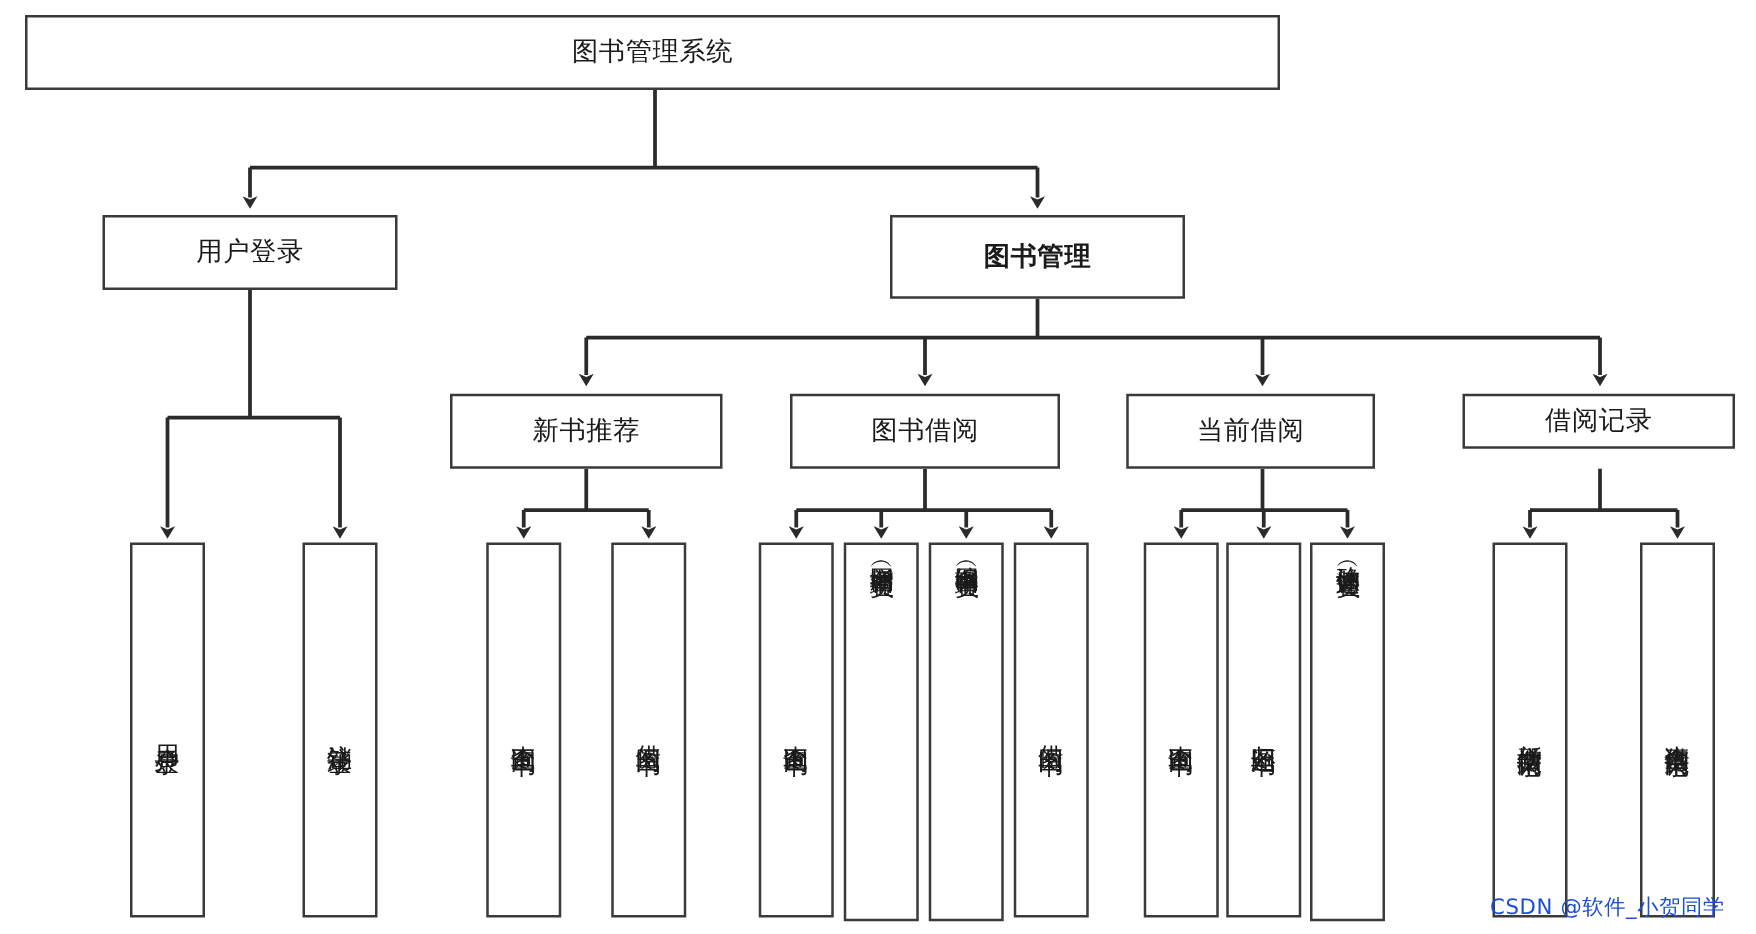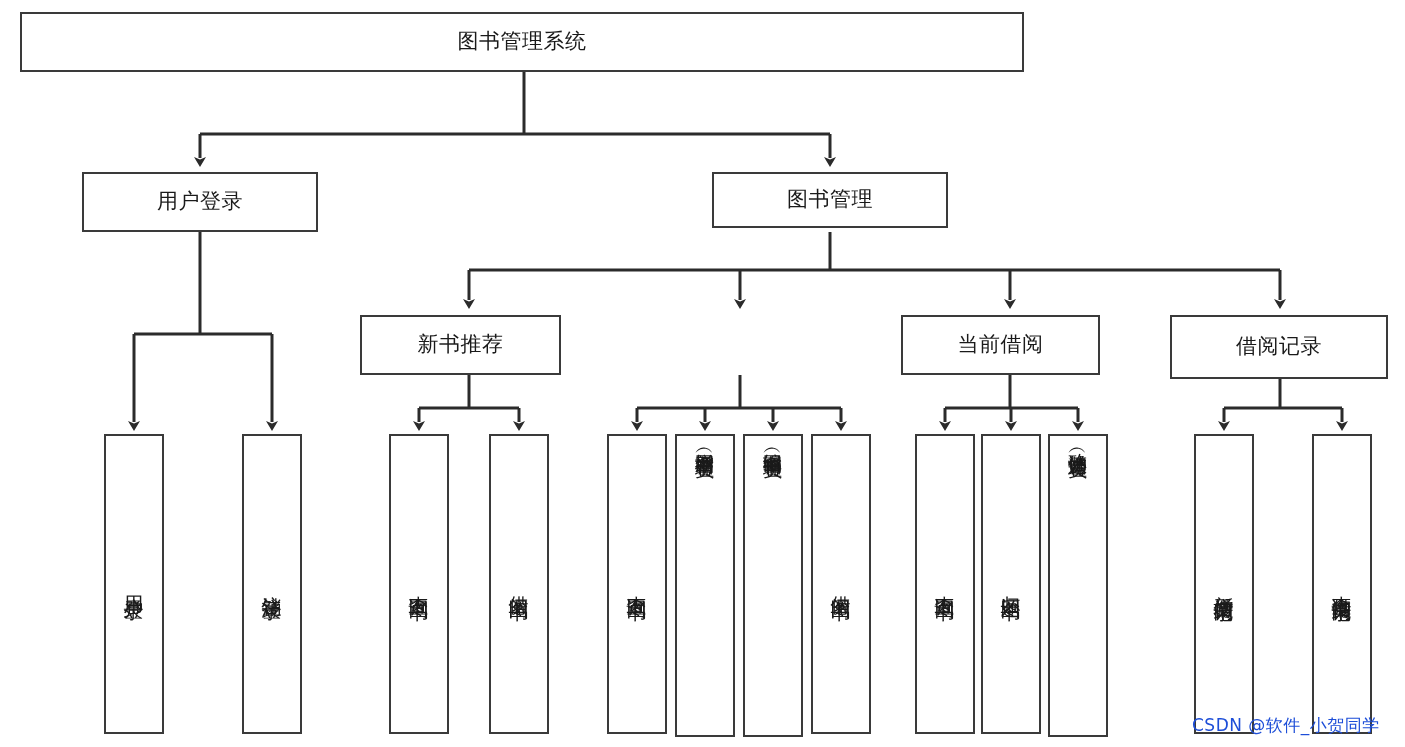--- a/index.html
+++ b/index.html
@@ -133,34 +133,37 @@
   </svg>
 
   <div class="node node-h" style="left:20px; top:12px; width:1004px; height:60px;">
     <span class="node-label">图书管理系统</span>
   </div>
 
   <div class="node node-h" style="left:82px; top:172px; width:236px; height:60px;">
     <span class="node-label">用户登录</span>
   </div>
 
-  <div class="node node-h" style="left:712px; top:172px; width:236px; height:56px;">
+  <div class="node node-h" style="left:712px; top:172px; width:236px; height:67px;font-weight:bold;">
     <span class="node-label">图书管理</span>
   </div>
 
-  <div class="node node-h" style="left:360px; top:315px; width:201px; height:60px;">
+  <div class="node node-h" style="left:360px; top:315px; width:218px; height:60px;">
     <span class="node-label">新书推荐</span>
   </div>
 
+  <div class="node node-h" style="left:632px; top:315px; width:216px; height:60px;">
+    <span class="node-label">图书借阅</span>
+  </div>
 
   <div class="node node-h" style="left:901px; top:315px; width:199px; height:60px;">
     <span class="node-label">当前借阅</span>
   </div>
 
-  <div class="node node-h" style="left:1170px; top:315px; width:218px; height:64px;">
+  <div class="node node-h" style="left:1170px; top:315px; width:218px; height:44px;">
     <span class="node-label">借阅记录</span>
   </div>
 
   <div class="node node-v center-text" style="left:104px; top:434px; width:60px; height:300px;">
     <span class="node-label">用户登录</span>
   </div>
 
   <div class="node node-v center-text" style="left:242px; top:434px; width:60px; height:300px;">
     <span class="node-label">注销登录</span>
   </div>

